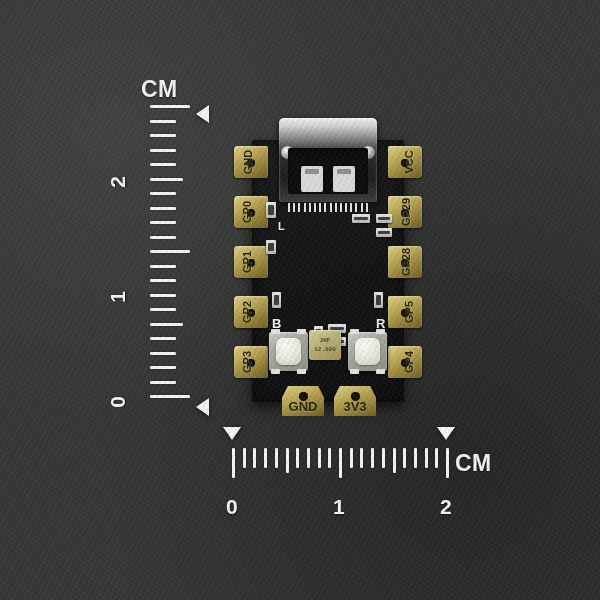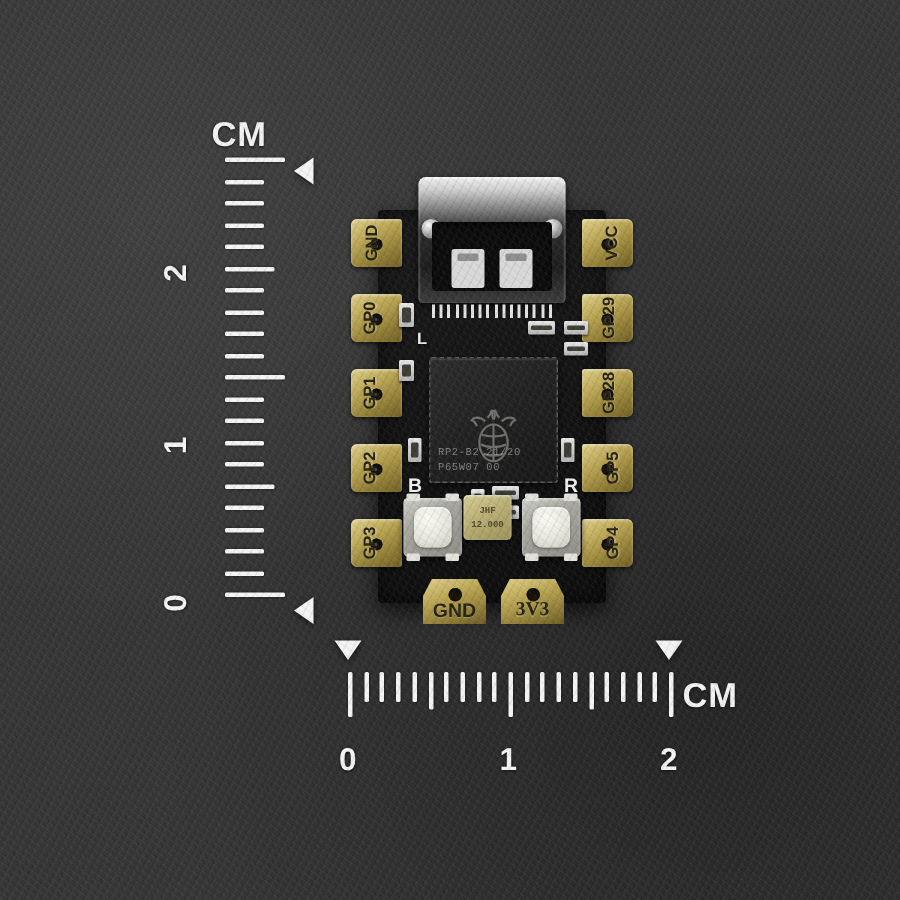--- a/index.html
+++ b/index.html
@@ -236,21 +236,21 @@
       </div>
     <div class="pad rgt" style="top:206px;">
         <span class="hole"></span>
         <span class="plbl">GP4</span>
       </div>
 
     <div class="bpad" style="left:30px;">
       <span class="hole"></span>
       <span class="plbl">GND</span>
     </div>
-    <div class="bpad" style="left:82px;font-family:Liberation Serif, serif;">
+    <div class="bpad" style="left:82px;">
       <span class="hole"></span>
       <span class="plbl">3V3</span>
     </div>
 
     <div id="usbc">
       <div class="lug l"></div>
       <div class="lug r"></div>
       <div class="cav"></div>
       <div class="tab l">
           <i></i>
@@ -289,34 +289,20 @@
     <div class="smd" style="left:100px;top:74px;width:18px;height:9px;">
         <i></i>
       </div>
     <div class="smd" style="left:124px;top:74px;width:16px;height:9px;">
         <i></i>
       </div>
     <div class="smd" style="left:124px;top:88px;width:16px;height:9px;">
         <i></i>
       </div>
 
-    <div id="chip">
-      <svg id="rpi-logo" viewBox="0 0 64 72">
-        <g fill="none" stroke="#b9b9ae" stroke-width="2.6">
-          <path d="M22 14c-6-6-14-5-16-1 3 1 5 4 6 7"></path>
-          <path d="M42 14c6-6 14-5 16-1-3 1-5 4-6 7"></path>
-          <path d="M32 12c-3-6-1-10 2-11 1 4 3 7 5 9"></path>
-          <path d="M32 12c3-6 1-10-2-11-1 4-3 7-5 9"></path>
-          <ellipse cx="32" cy="40" rx="17" ry="22"></ellipse>
-          <path d="M32 19v42M18 30c7 3 21 3 28 0M17 42c8 4 22 4 30 0M20 53c6 3 18 3 24 0"></path>
-        </g>
-      </svg>
-      <div class="chiptxt" style="bottom:15px;">RP2-B2  21/20</div>
-      <div class="chiptxt" style="bottom:5px;">P65W07 00</div>
-    </div>
 
     <div class="smd" style="left:20px;top:152px;width:9px;height:16px;">
         <i></i>
       </div>
     <div class="smd" style="left:122px;top:152px;width:9px;height:16px;">
         <i></i>
       </div>
 
     <div class="btnlbl" style="left:20px;top:176px;">B</div>
     <div class="btnlbl" style="left:124px;top:176px;">R</div>

